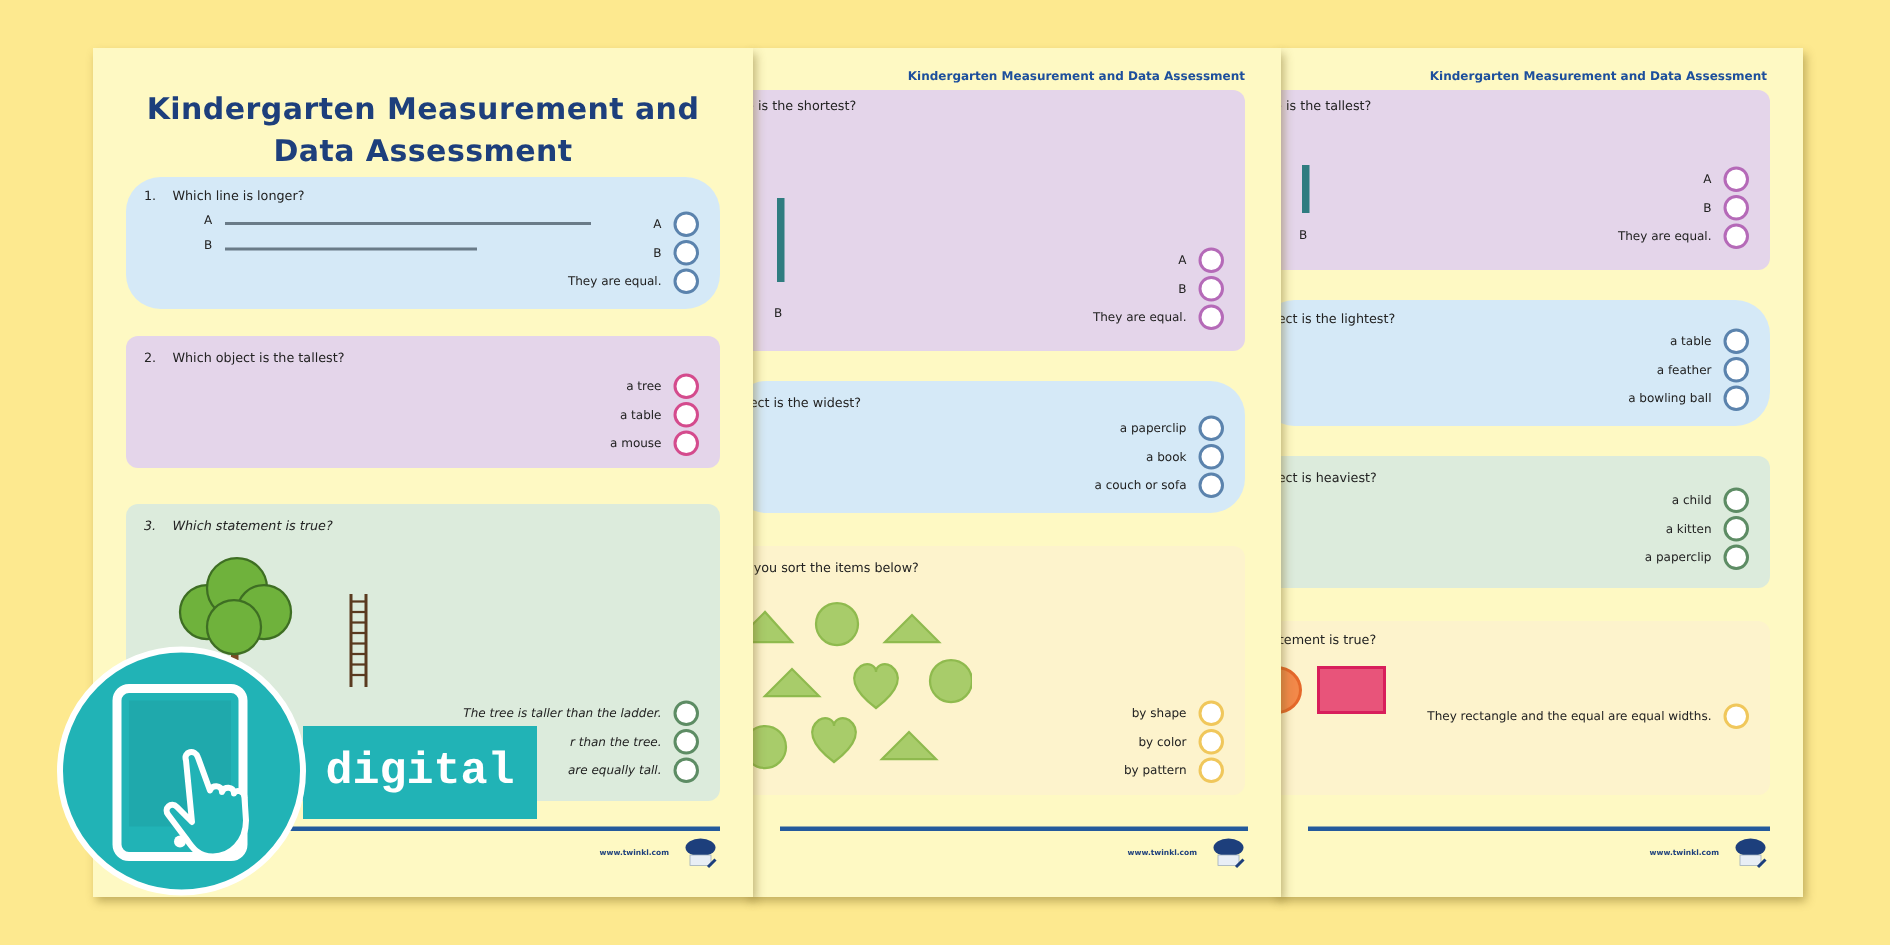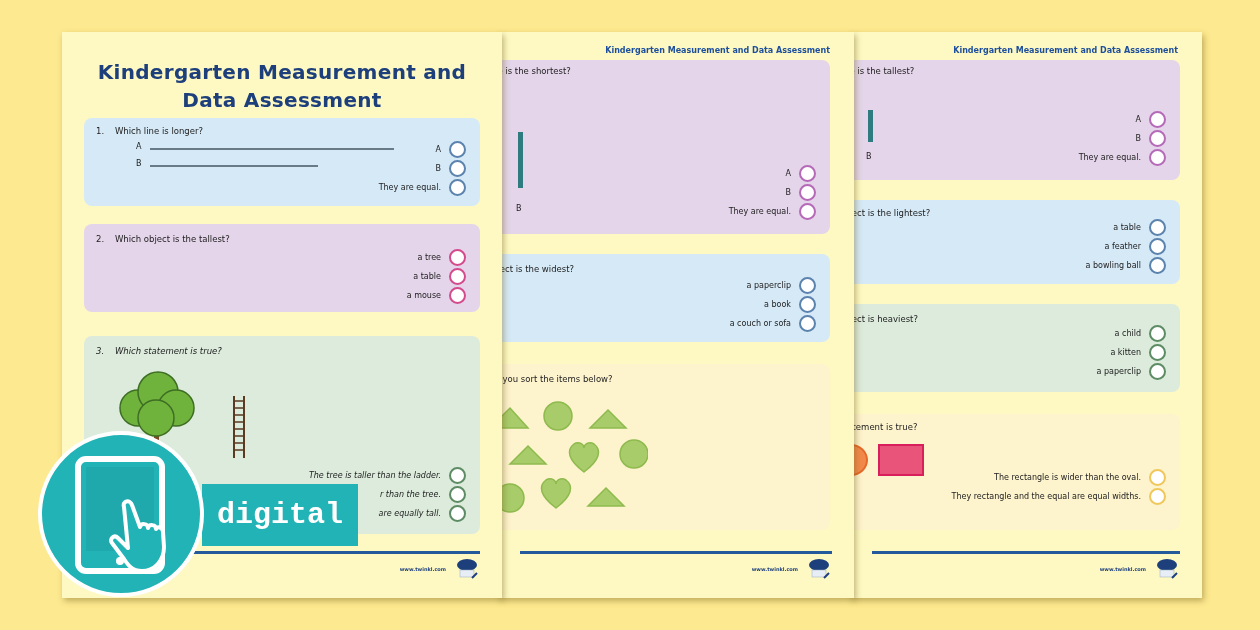--- a/index.html
+++ b/index.html
@@ -16,21 +16,21 @@
 
   .title {
     position: absolute; left: 0; right: 0; top: 26px; text-align: center;
     color: #1d3f7c; font-size: 20px; line-height: 28px; font-weight: bold; letter-spacing: 0.3px;
   }
   .running-header {
     position: absolute; right: 24px; top: 14px; font-size: 8px; color: #1d4f9c; font-weight: bold;
   }
 
   .card { position: absolute; border-radius: 8px; }
-  .blue { background: #d5e9f7; }
+  .blue { background: #d5e9f7; border-radius: 23px; }
   .purple { background: #e4d5ea; }
   .green { background: #dcebdc; }
   .yellow { background: #fdf3cc; }
 
   .qtext { position: absolute; font-size: 8.5px; color: #222; white-space: nowrap; }
   .opts { position: absolute; right: 14px; display: flex; flex-direction: column; gap: 1px; }
   .opt { display: flex; justify-content: flex-end; align-items: center; height: 18px; }
   .opt-label { font-size: 8px; color: #222; margin-right: 8px; white-space: nowrap; }
   .radio { width: 17px; height: 17px; border-radius: 50%; background: #fff; border: 2px solid #5b83ad; }
   .blue .radio { border-color: #5b83ad; }
@@ -120,24 +120,20 @@
           <span class="radio"></span>
         </div>
     </div>
   </div>
 
   <div class="card yellow" style="left:-10px; top:382px; width:340px; height:116px;">
     <div class="qtext" style="left:4px; top:8px;">tatement is true?</div>
     <div style="position:absolute; left:-6px; top:30px; width:34px; height:32px; border-radius:50%; background:#f2894a; border:2px solid #e5682a;"></div>
     <div style="position:absolute; left:38px; top:30px; width:46px; height:32px; background:#e8547a; border:2px solid #d81e5b;"></div>
     <div class="opts" style="top:54px;">
-      <div class="opt">
-          <span class="opt-label">The rectangle is wider than the oval.</span>
-          <span class="radio"></span>
-        </div>
       <div class="opt">
           <span class="opt-label">They rectangle and the equal are equal widths.</span>
           <span class="radio"></span>
         </div>
     </div>
   </div>
 
   <div class="footer-line"></div>
   <div class="footer-url">www.twinkl.com</div>
   <svg class="footer-logo" viewBox="0 0 26 22">
@@ -196,20 +192,34 @@
         <circle cx="70" cy="18" r="14"></circle>
         <polygon points="102,30 120,12 138,30"></polygon>
         <polygon points="22,66 40,48 58,66"></polygon>
         <path d="M96,74 C80,62 78,52 86,46 C91,43 96,46 96,50 C96,46 101,43 106,46 C114,52 112,62 96,74 Z"></path>
         <circle cx="146" cy="56" r="14"></circle>
         <circle cx="22" cy="100" r="14"></circle>
         <path d="M68,110 C52,98 50,88 58,82 C63,79 68,82 68,86 C68,82 73,79 78,82 C86,88 84,98 68,110 Z"></path>
         <polygon points="100,108 118,90 136,108"></polygon>
       </g>
     </svg>
+    <div class="opts" style="top:102px;">
+      <div class="opt">
+          <span class="opt-label">by shape</span>
+          <span class="radio"></span>
+        </div>
+      <div class="opt">
+          <span class="opt-label">by color</span>
+          <span class="radio"></span>
+        </div>
+      <div class="opt">
+          <span class="opt-label">by pattern</span>
+          <span class="radio"></span>
+        </div>
+    </div>
   </div>
 
   <div class="footer-line"></div>
   <div class="footer-url">www.twinkl.com</div>
   <svg class="footer-logo" viewBox="0 0 26 22">
     <ellipse cx="13" cy="7" rx="10" ry="6" fill="#1d3f7c"></ellipse>
     <rect x="6" y="12" width="14" height="7" fill="#e8eef6" stroke="#9ab" stroke-width="0.5"></rect>
     <line x1="18" y1="20" x2="23" y2="15" stroke="#1d3f7c" stroke-width="2"></line>
   </svg>
 </div>

